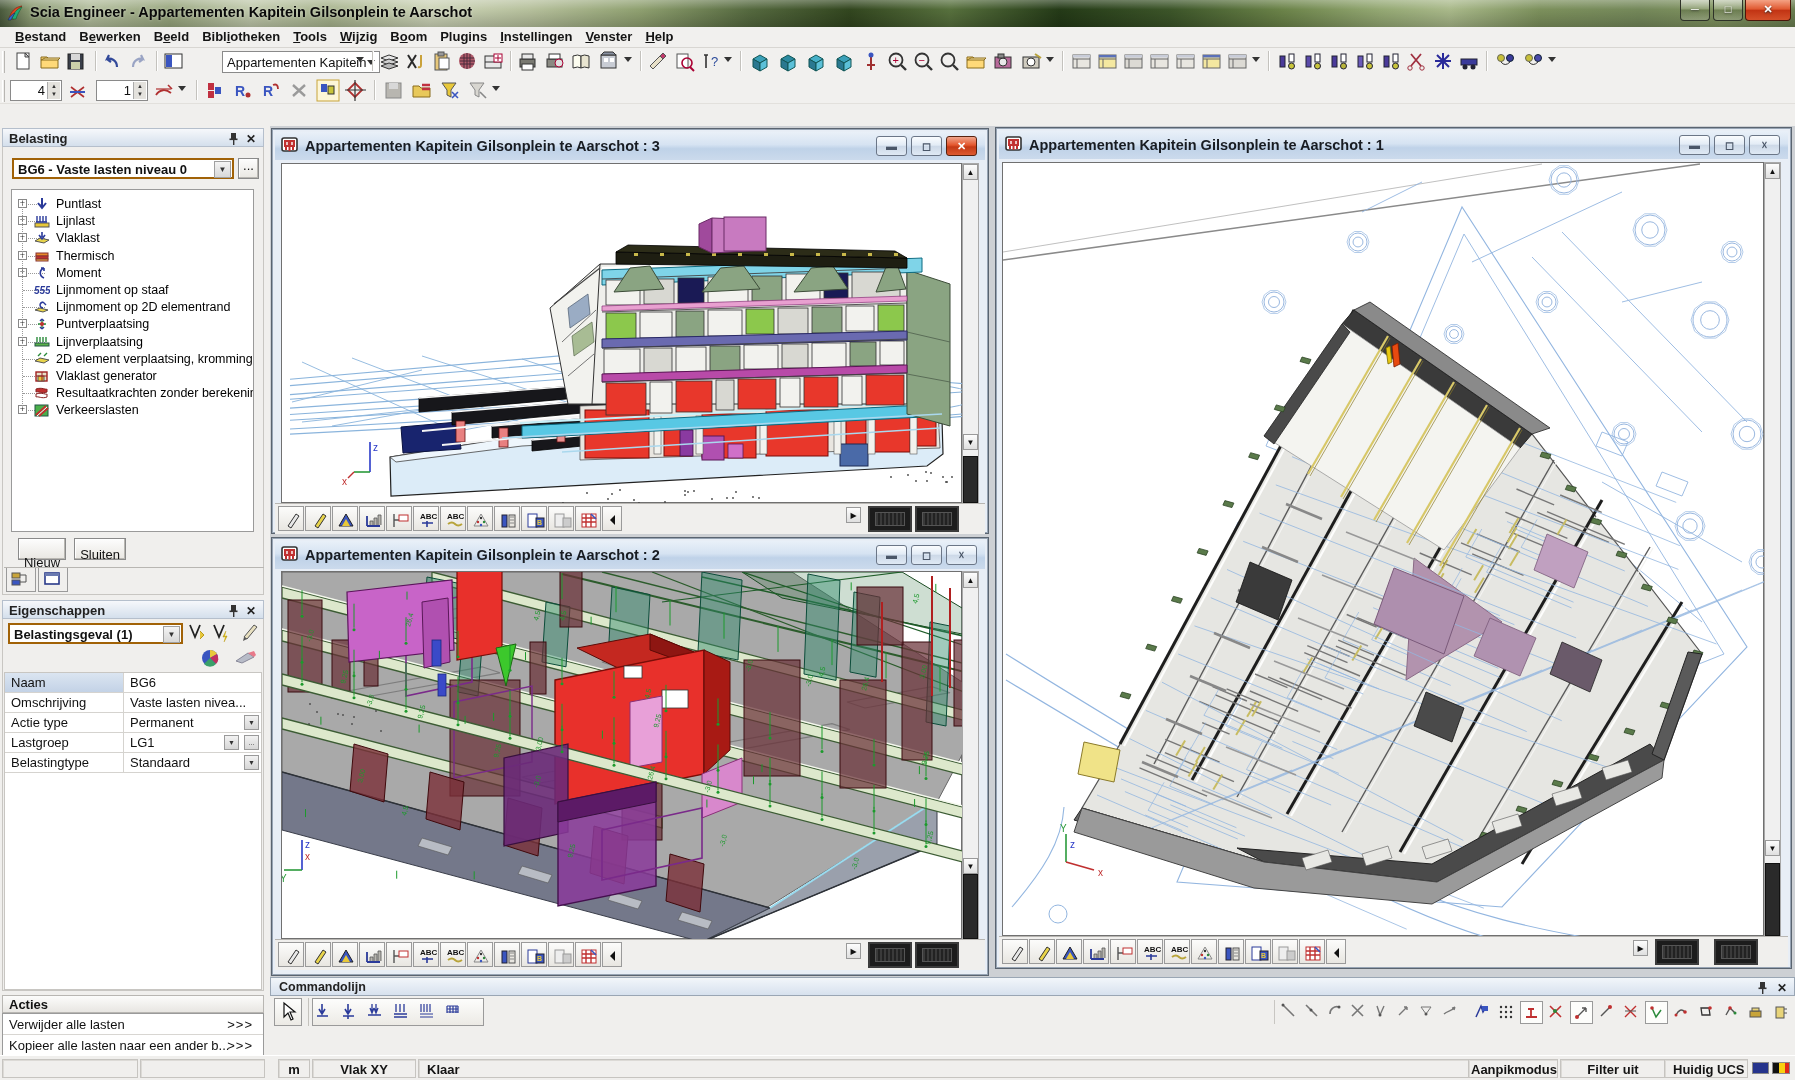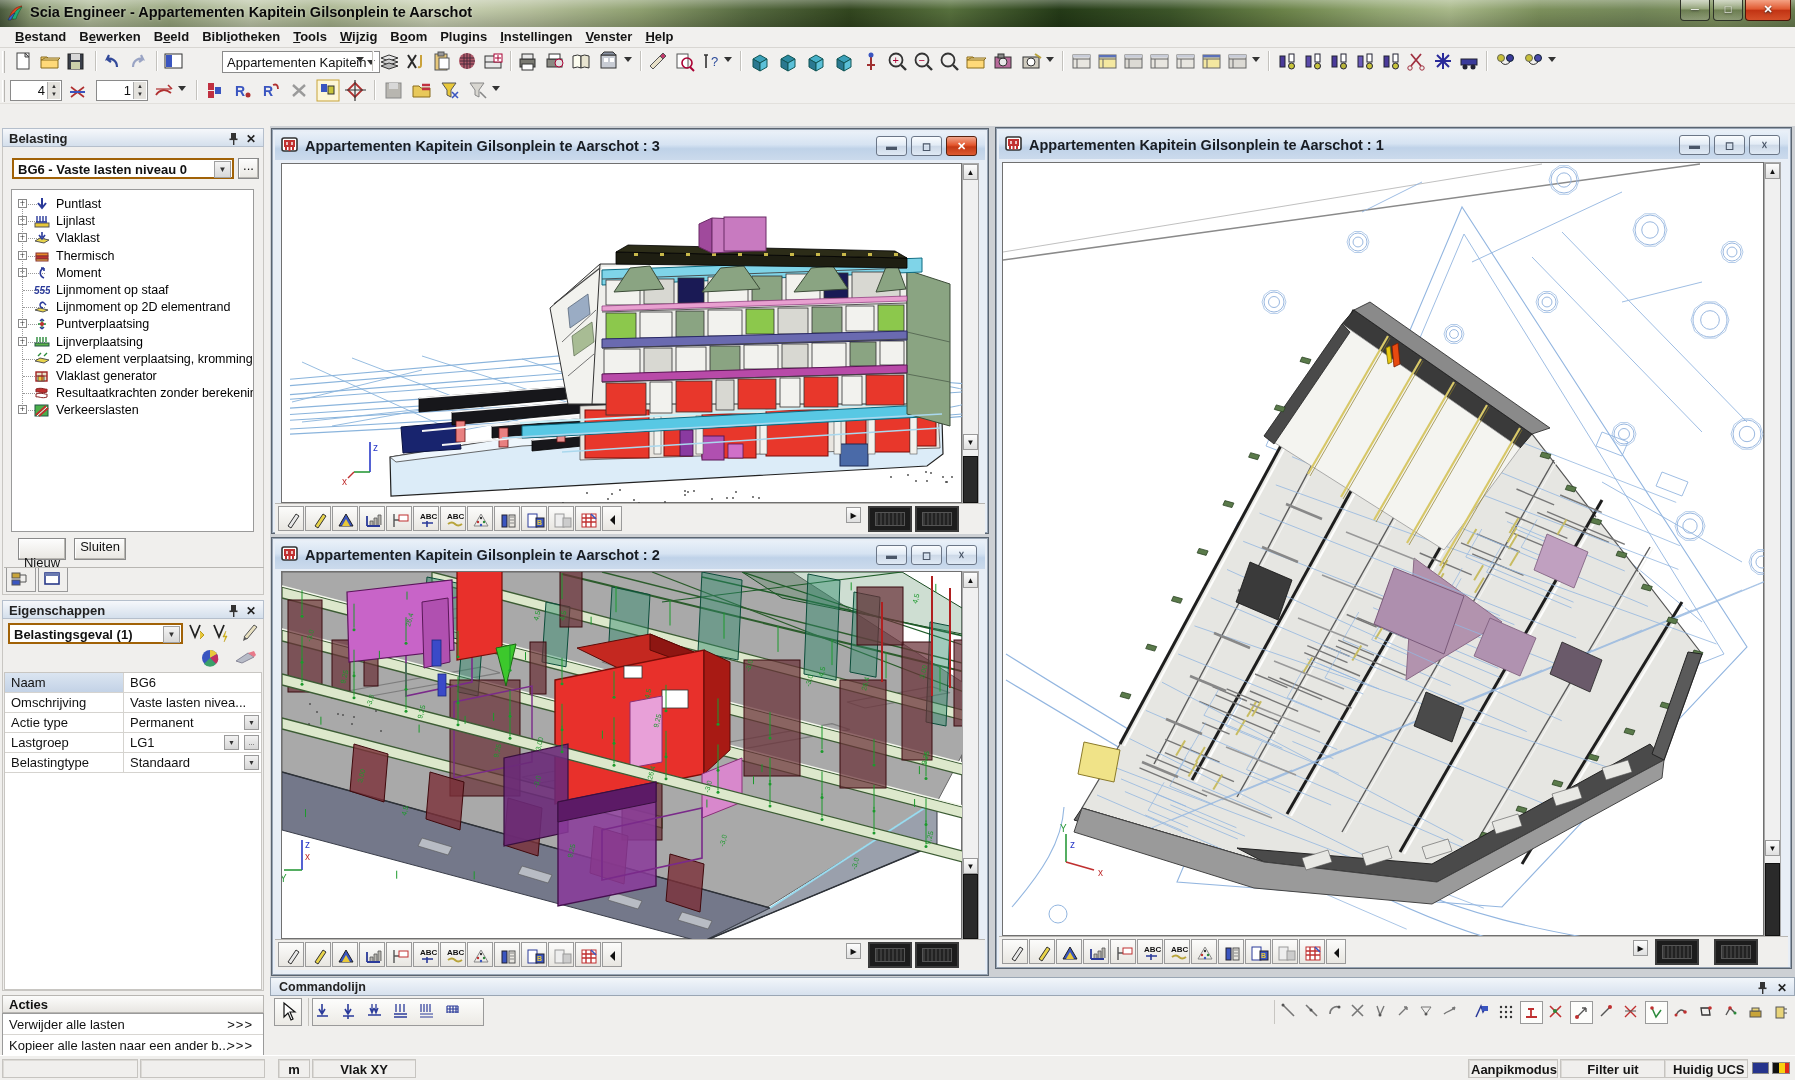--- a/index.html
+++ b/index.html
@@ -492,21 +492,21 @@
               <rect x="1" y="2" width="13" height="11" fill="#4ab04a" stroke="#254"></rect>
               <path d="M2 12 L12 3 M5 13 L14 5" stroke="#c03030" stroke-width="2"></path>
               <path d="M3 13 L13 4" stroke="#fff" stroke-width="1"></path>
             </svg>
             <span class="ttxt">Verkeerslasten</span>
           </div>
         </div>
       </div>
       <div class="abs" style="left:22px;top:77px;width:1px;height:205px;border-left:1px dotted #999;"></div>
       <div class="abs btn3d" style="left:18px;top:412px;width:48px;height:22px;padding-top:16px;">Nieuw</div>
-      <div class="abs btn3d" style="left:74px;top:412px;width:52px;height:22px;padding-top:0;">Sluiten</div>
+      <div class="abs btn3d" style="left:74px;top:412px;width:52px;height:22px;padding-top:8px;">Sluiten</div>
       <div class="abs" style="left:4px;top:441px;width:260px;height:28px;border-top:1px solid #b8b6b2;"></div>
       <div class="abs" style="left:6px;top:442px;width:30px;height:24px;background:#f0efed;border:1px solid #9a9a9a;border-top:none;"><svg width="22" height="18" viewBox="0 0 22 18" style="margin:2px 0 0 3px;">
           <rect x="2" y="3" width="8" height="5" fill="#c8a43a" stroke="#555"></rect>
           <rect x="2" y="10" width="8" height="5" fill="#3a55c0" stroke="#555"></rect>
           <path d="M10 5 H16 V12 H10" stroke="#555" fill="none"></path>
         </svg></div>
       <div class="abs" style="left:38px;top:442px;width:30px;height:24px;background:#f0efed;border:1px solid #9a9a9a;border-top:none;"><svg width="22" height="18" viewBox="0 0 22 18" style="margin:2px 0 0 3px;">
           <rect x="3" y="3" width="14" height="11" fill="#fff" stroke="#2a3a8a" stroke-width="1.6"></rect>
           <rect x="3" y="3" width="14" height="3" fill="#6a7ab0"></rect>
         </svg></div>
@@ -1578,19 +1578,20 @@
       <div style="position:absolute;left:1500px;top:5px;width:23px;height:23px;"><svg width="17" height="17" viewBox="0 0 17 17" style="margin:2px;">
           <rect x="4" y="4" width="8" height="11" fill="#e8d47a" stroke="#555"></rect>
           <path d="M12 6 L15 6 M12 10 L15 10" stroke="#555"></path>
         </svg></div>
     </div>
   <div class="abs" id="statusbar">
       <div class="sseg" style="left:2px;width:136px;"></div>
       <div class="sseg" style="left:140px;width:125px;"></div>
       <div class="sseg" style="left:278px;width:32px;text-align:center;">m</div>
       <div class="sseg" style="left:312px;width:104px;text-align:center;">Vlak XY</div>
+      <div class="sseg" style="left:418px;width:1054px;border-right:none;">Klaar</div>
       <div class="sseg" style="left:1468px;width:90px;text-align:center;white-space:nowrap;overflow:hidden;padding:2px 2px 0 2px;">Aanpikmodus</div>
       <div class="sseg" style="left:1560px;width:106px;text-align:center;">Filter uit</div>
       <div class="sseg" style="left:1664px;width:84px;text-align:center;white-space:nowrap;overflow:hidden;">Huidig UCS</div>
       <div style="position:absolute;left:1752px;top:6px;width:17px;height:12px;background:#26348c;border:1px solid #888;"></div>
       <div style="position:absolute;left:1772px;top:6px;width:18px;height:12px;border:1px solid #888;background:linear-gradient(90deg,#111 0 6px,#f8d010 6px 12px,#e02818 12px 18px);"></div>
     </div>
 </div>
 
 </body></html>

